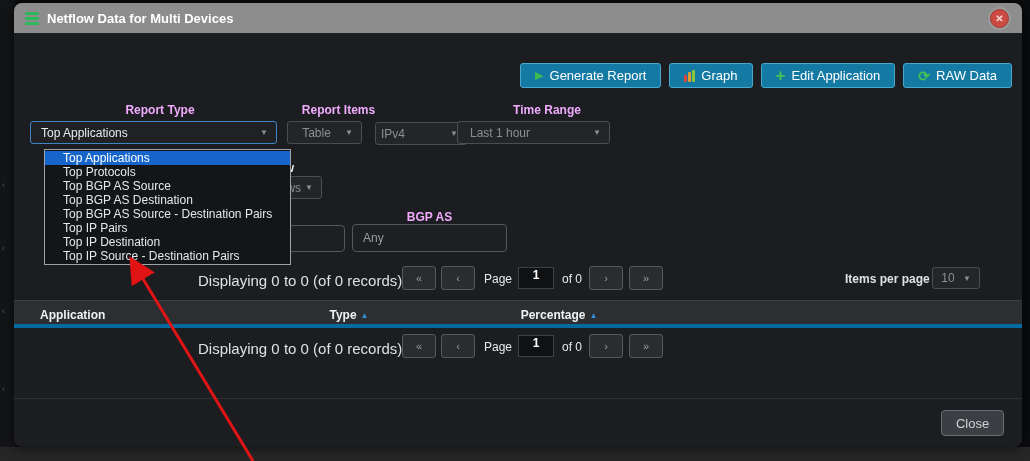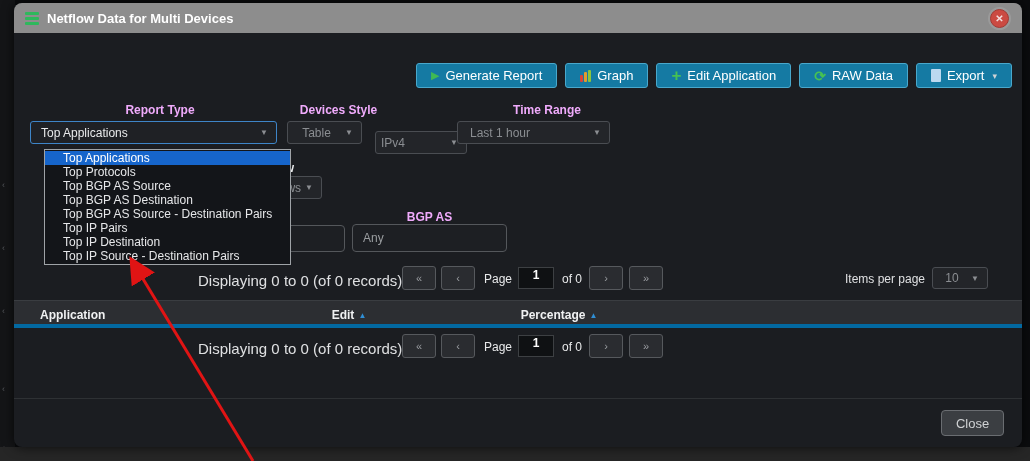--- a/index.html
+++ b/index.html
@@ -123,40 +123,35 @@
         <span>Graph</span>
       </div>
       <div class="tbtn">
         <span class="i-plus">+</span>
         <span>Edit Application</span>
       </div>
       <div class="tbtn">
         <span class="i-refresh">⟳</span>
         <span>RAW Data</span>
       </div>
-      <div class="tbtn">
-        <span class="i-doc"></span>
-        <span>Export</span>
-        <span class="caret">▾</span>
-      </div>
     </div>
 
     <div class="lbl" style="left:16px; top:100px; width:260px; text-align:center;">Report Type</div>
-    <div class="lbl" style="left:273px; top:100px; width:103px; text-align:center;">Devices Style</div>
+    <div class="lbl" style="left:273px; top:100px; width:103px; text-align:center;">Report Items</div>
     <div class="lbl" style="left:443px; top:100px; width:180px; text-align:center;">Time Range</div>
 
     <div class="sel focus" style="left:16px; top:118px; width:247px;">
       <span class="sel-text">Top Applications</span>
       <span class="sel-caret">▼</span>
     </div>
     <div class="sel" style="left:273px; top:118px; width:75px;">
       <span class="sel-text">Table</span>
       <span class="sel-caret">▼</span>
     </div>
-    <div class="sel" style="left:361px; top:128px; width:92px;gap:40px;">
+    <div class="sel" style="left:361px; top:119px; width:92px;gap:40px;">
       <span class="sel-text">IPv4</span>
       <span class="sel-caret">▼</span>
     </div>
     <div class="sel" style="left:443px; top:118px; width:153px;">
       <span class="sel-text" style="text-align:left; padding-left:12px;">Last 1 hour</span>
       <span class="sel-caret">▼</span>
     </div>
 
     <div class="frag-label" style="left:264px; top:158px;">ew</div>
     <div class="sel" style="left:236px; top:173px; width:72px; z-index:1;">
@@ -182,32 +177,32 @@
     </div>
 
     <div class="pag-summary" style="left:184px; top:269px; position:absolute;">Displaying 0 to 0 (of 0 records)</div>
     <div class="pbtn" style="left:388px; top:263px;">«</div>
     <div class="pbtn" style="left:427px; top:263px;">‹</div>
     <div class="pag-label" style="left:470px; top:269px;">Page</div>
     <div class="page-input" style="left:504px; top:264px;">1</div>
     <div class="pag-label" style="left:548px; top:269px;">of 0</div>
     <div class="pbtn" style="left:575px; top:263px;">›</div>
     <div class="pbtn" style="left:615px; top:263px;">»</div>
-    <div class="pag-label" style="left:831px; top:269px; font-weight:normal; color:#dfe0e2;">Items per page</div>
-    <div class="sel" style="left:918px; top:264px; width:56px; height:22px;">
+    <div class="pag-label" style="left:831px; top:269px; font-weight:bold; color:#dfe0e2;">Items per page</div>
+    <div class="sel" style="left:918px; top:264px; width:48px; height:22px;">
       <span class="sel-text">10</span>
       <span class="sel-caret">▼</span>
     </div>
 
     <div class="thead">
       <div class="th" style="left:26px;">
         <span>Application</span>
       </div>
       <div class="th" style="left:250px; width:170px; text-align:center;">
-        <span>Edit</span><span class="sort-arrow">▲</span>
+        <span>Type</span><span class="sort-arrow">▲</span>
       </div>
       <div class="th" style="left:460px; width:170px; text-align:center;">
         <span>Percentage</span><span class="sort-arrow">▲</span>
       </div>
     </div>
 
     <div class="pag-summary" style="left:184px; top:337px; position:absolute;">Displaying 0 to 0 (of 0 records)</div>
     <div class="pbtn" style="left:388px; top:331px;">«</div>
     <div class="pbtn" style="left:427px; top:331px;">‹</div>
     <div class="pag-label" style="left:470px; top:337px;">Page</div>

